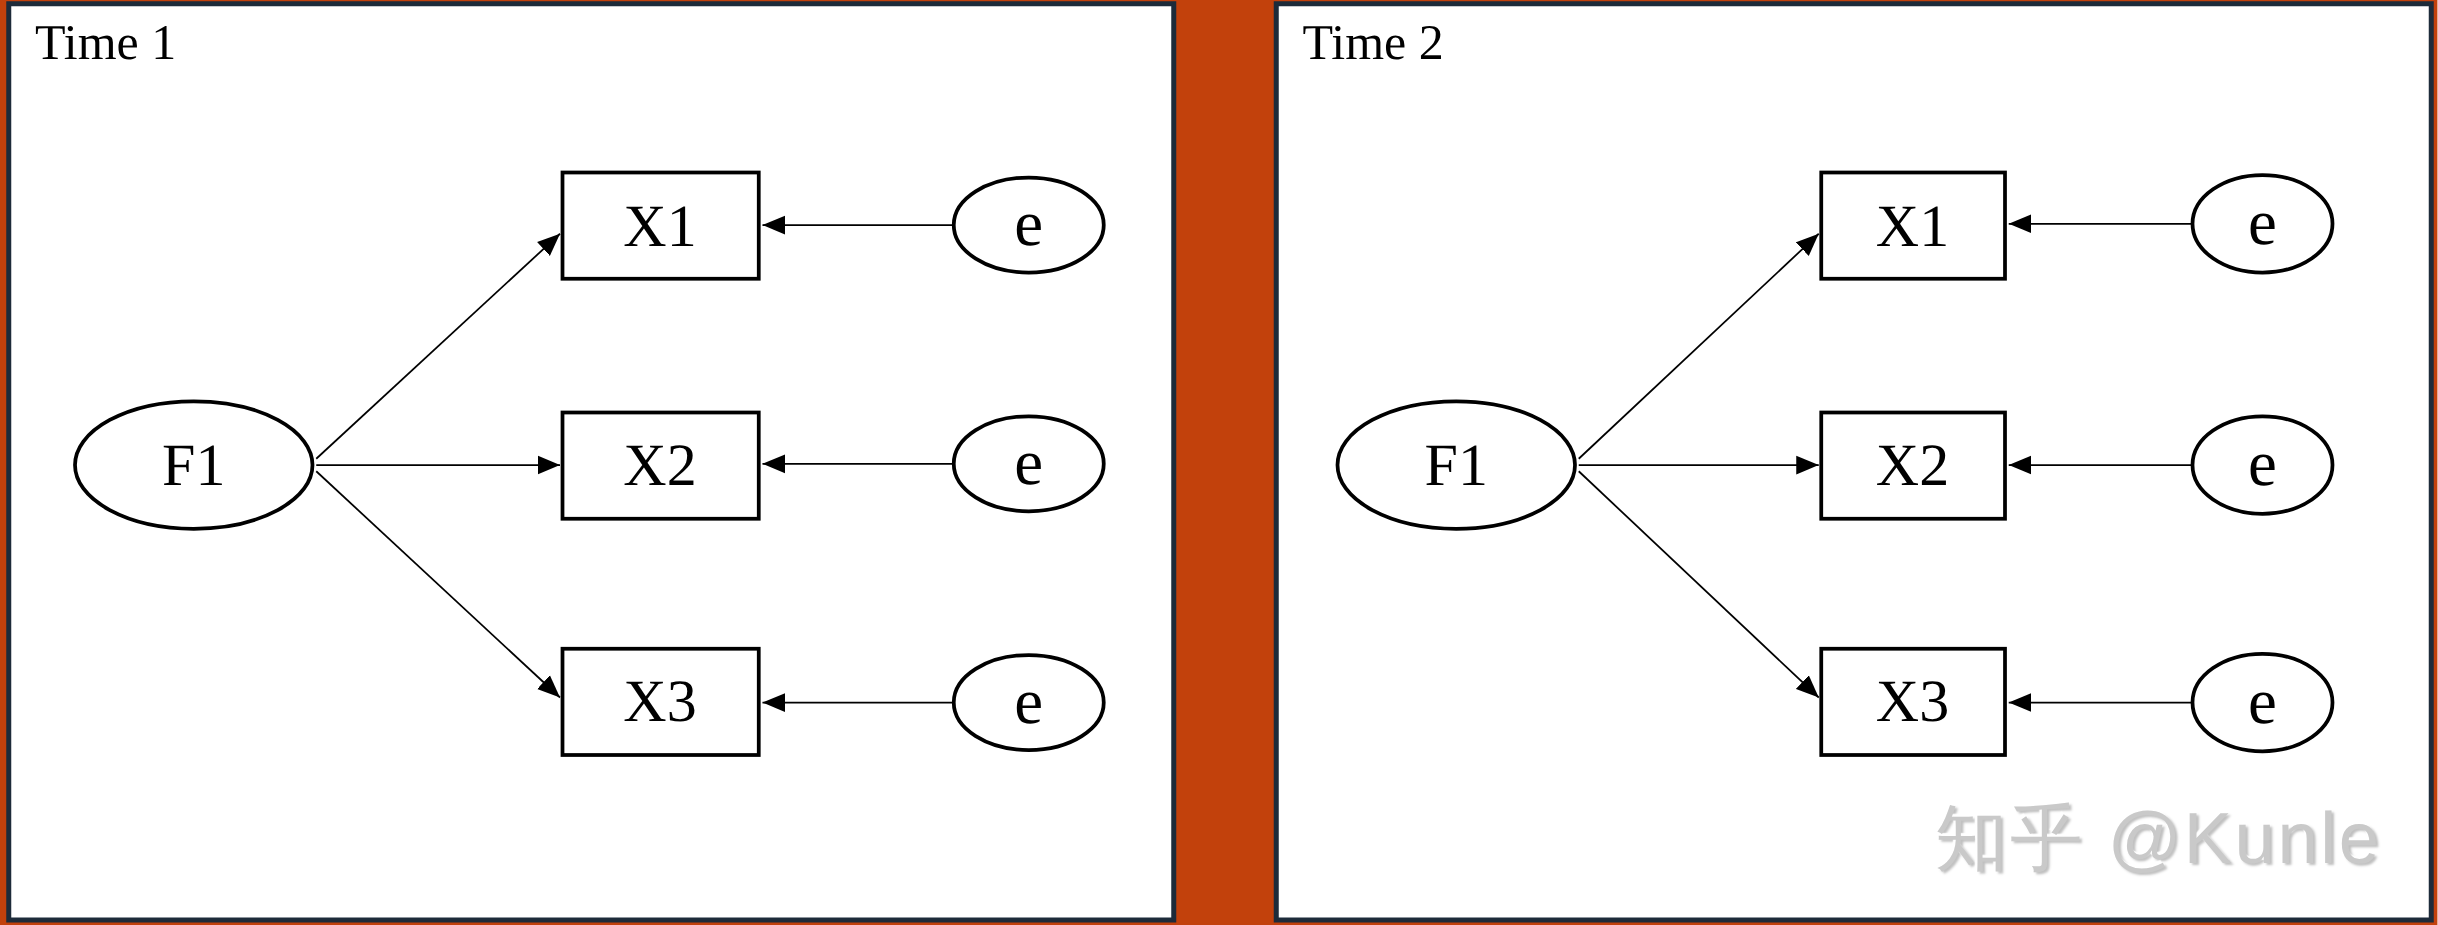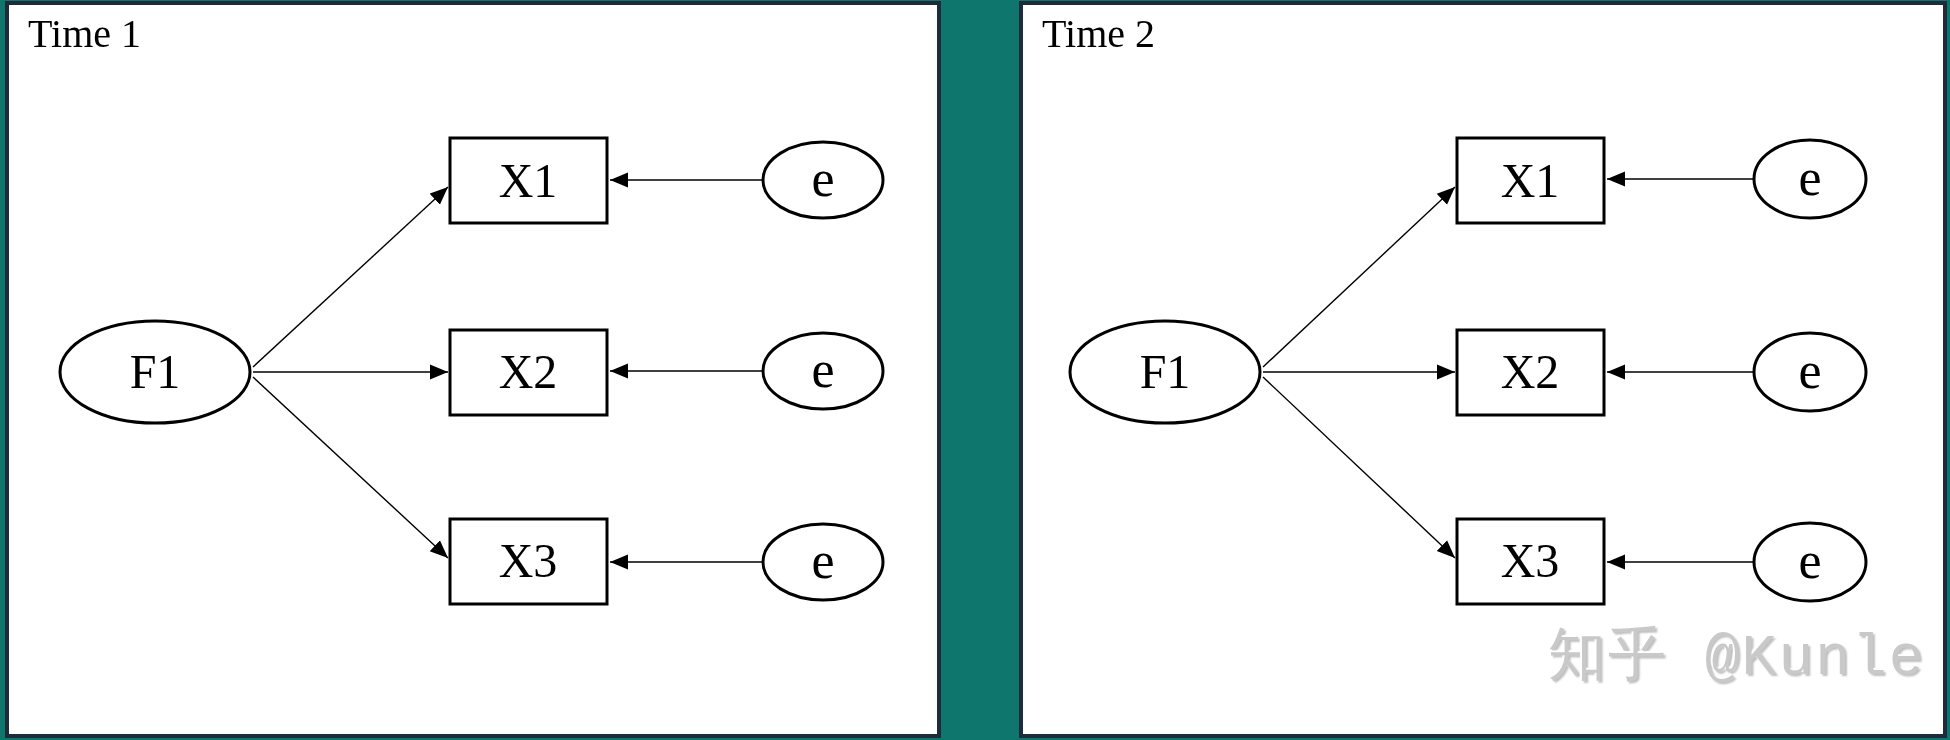--- a/index.html
+++ b/index.html
@@ -1,20 +1,20 @@
 <!DOCTYPE html>
 <html><head>
 <meta charset="utf-8">
 <style>
   html, body { margin: 0; padding: 0; background: #ffffff; }
   #stage {
     position: relative;
     width: 1950px;
     height: 740px;
-    background: #0f766e;
+    background: #c2410c;
     overflow: hidden;
     font-family: "Liberation Serif", serif;
     text-align: right;
   }
   svg { position: absolute; left: 0; top: 0; }
   .panel-rect { fill: #ffffff; stroke: #1d2b3a; stroke-width: 4; }
   .shape { fill: #ffffff; stroke: #000000; stroke-width: 3; }
   .arrow { stroke: #000000; stroke-width: 1.4; fill: none; }
   .title-text {
     font-family: "Liberation Serif", serif;
@@ -24,22 +24,22 @@
     font-family: "Liberation Serif", serif;
     font-size: 48px; fill: #000000; text-anchor: middle;
   }
   .err-text {
     font-family: "Liberation Serif", serif;
     font-size: 52px; fill: #000000; text-anchor: middle;
   }
   .watermark {
     position: absolute;
     left: 1548px;
-    top: 616px;
-    font-family: Liberation Mono, monospace;
+    top: 632px;
+    font-family: Liberation Sans, sans-serif;
     font-size: 58px;
     letter-spacing: 2px;
     color: #c9c9c9;
     text-shadow: -2px -2px 1px #ffffff, 2px 2px 2px #bfbfbf;
     white-space: nowrap;
   }
 </style>
 </head>
 <body>
 

